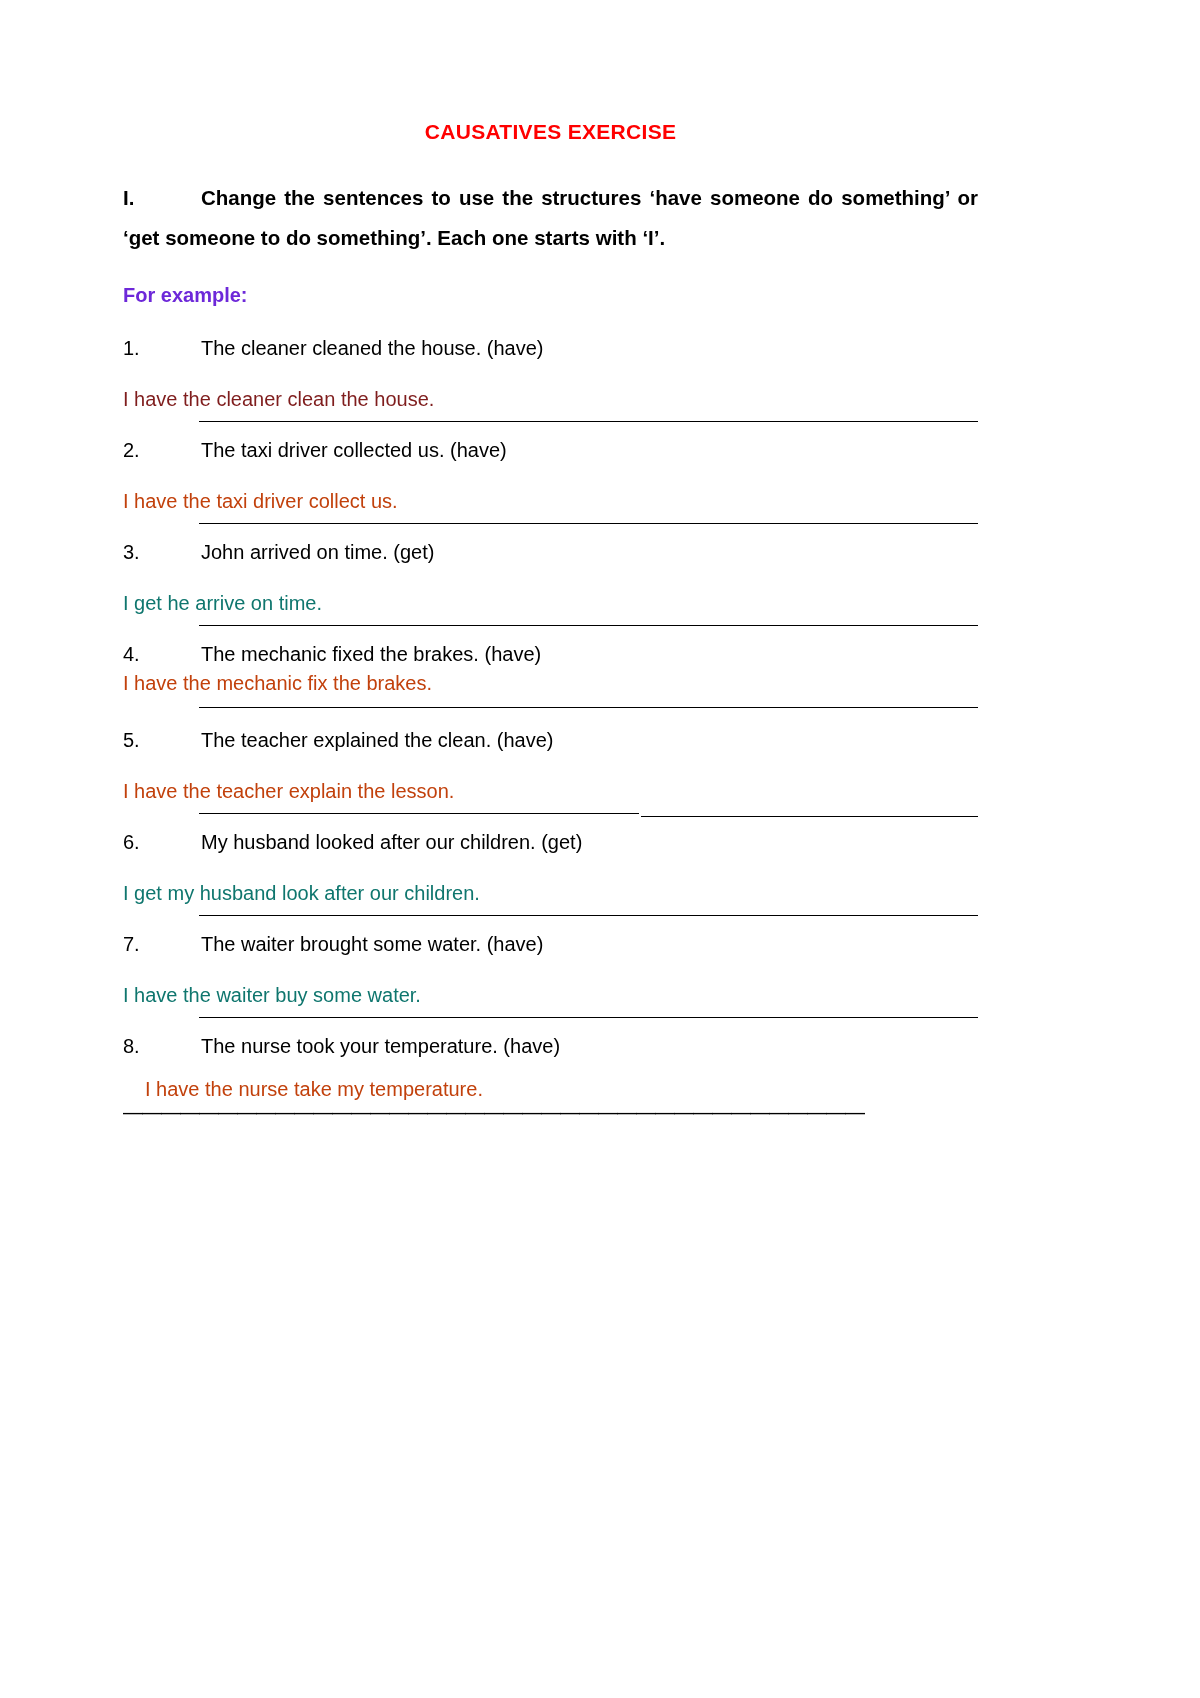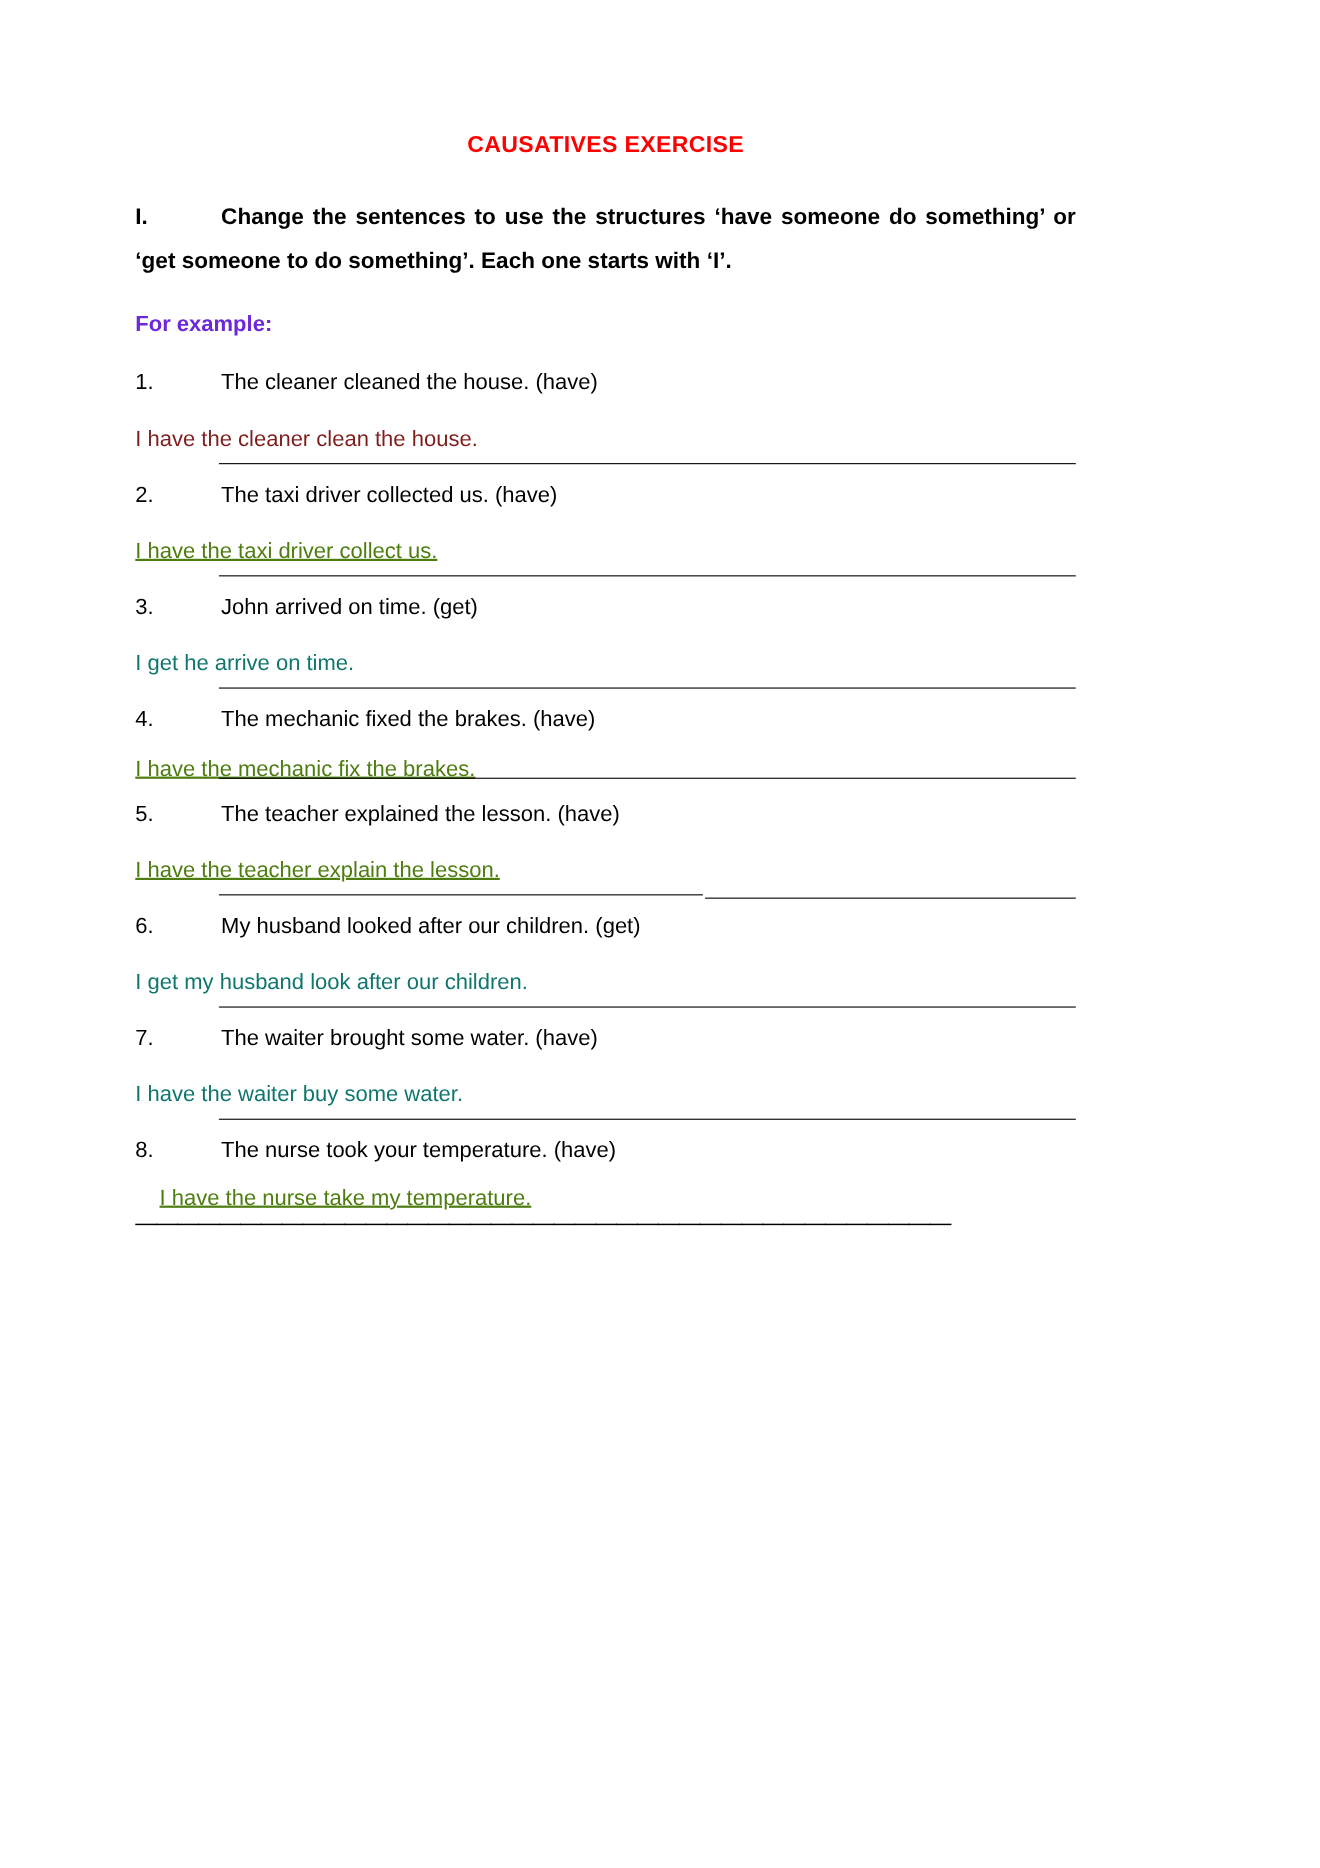--- a/index.html
+++ b/index.html
@@ -74,21 +74,21 @@
   .answer {
     font-size: 20px;
     line-height: 1.4;
     position: absolute;
     left: 0;
     top: 8px;
     white-space: nowrap;
   }
   .answer.blue { color: #7f1d1d; }
   .answer.red  { color: #0f766e; }
-  .answer.black { color: #4d7c0f; text-decoration: underline; }
+  .answer.black { color: #c2410c; }
   .rule {
     position: absolute;
     left: 76px;
     top: 44px;
     width: 779px;
     border-bottom: 1.6px solid #000000;
   }
   
   .gap-a { height: 14px; }
 
@@ -135,27 +135,27 @@
       <div class="gap-a"></div>
       <div class="answer-wrap">
         <div class="answer red">I get he arrive on time.</div>
         <div class="rule"></div>
       </div>
     </div>
 
     <div class="item">
       <p class="prompt"><span class="num">4.</span><span>The mechanic fixed the brakes. (have)</span></p>
       <div class="answer-wrap" style="height:56px;">
-        <div class="answer black" style="top:16px;">I have the mechanic fix the brakes.</div>
+        <div class="answer black" style="top:0px;">I have the mechanic fix the brakes.</div>
         <div class="rule" style="top:38px;"></div>
       </div>
     </div>
 
     <div class="item">
-      <p class="prompt"><span class="num">5.</span><span>The teacher explained the lesson. (have)</span></p>
+      <p class="prompt"><span class="num">5.</span><span>The teacher explained the clean. (have)</span></p>
       <div class="gap-a"></div>
       <div class="answer-wrap">
         <div class="answer black">I have the teacher explain the lesson.</div>
         <div class="rule" style="width:440px;"></div>
         <div class="rule" style="left:518px; top:47px; width:337px;"></div>
       </div>
     </div>
 
     <div class="item">
       <p class="prompt"><span class="num">6.</span><span>My husband looked after our children. (get)</span></p>

